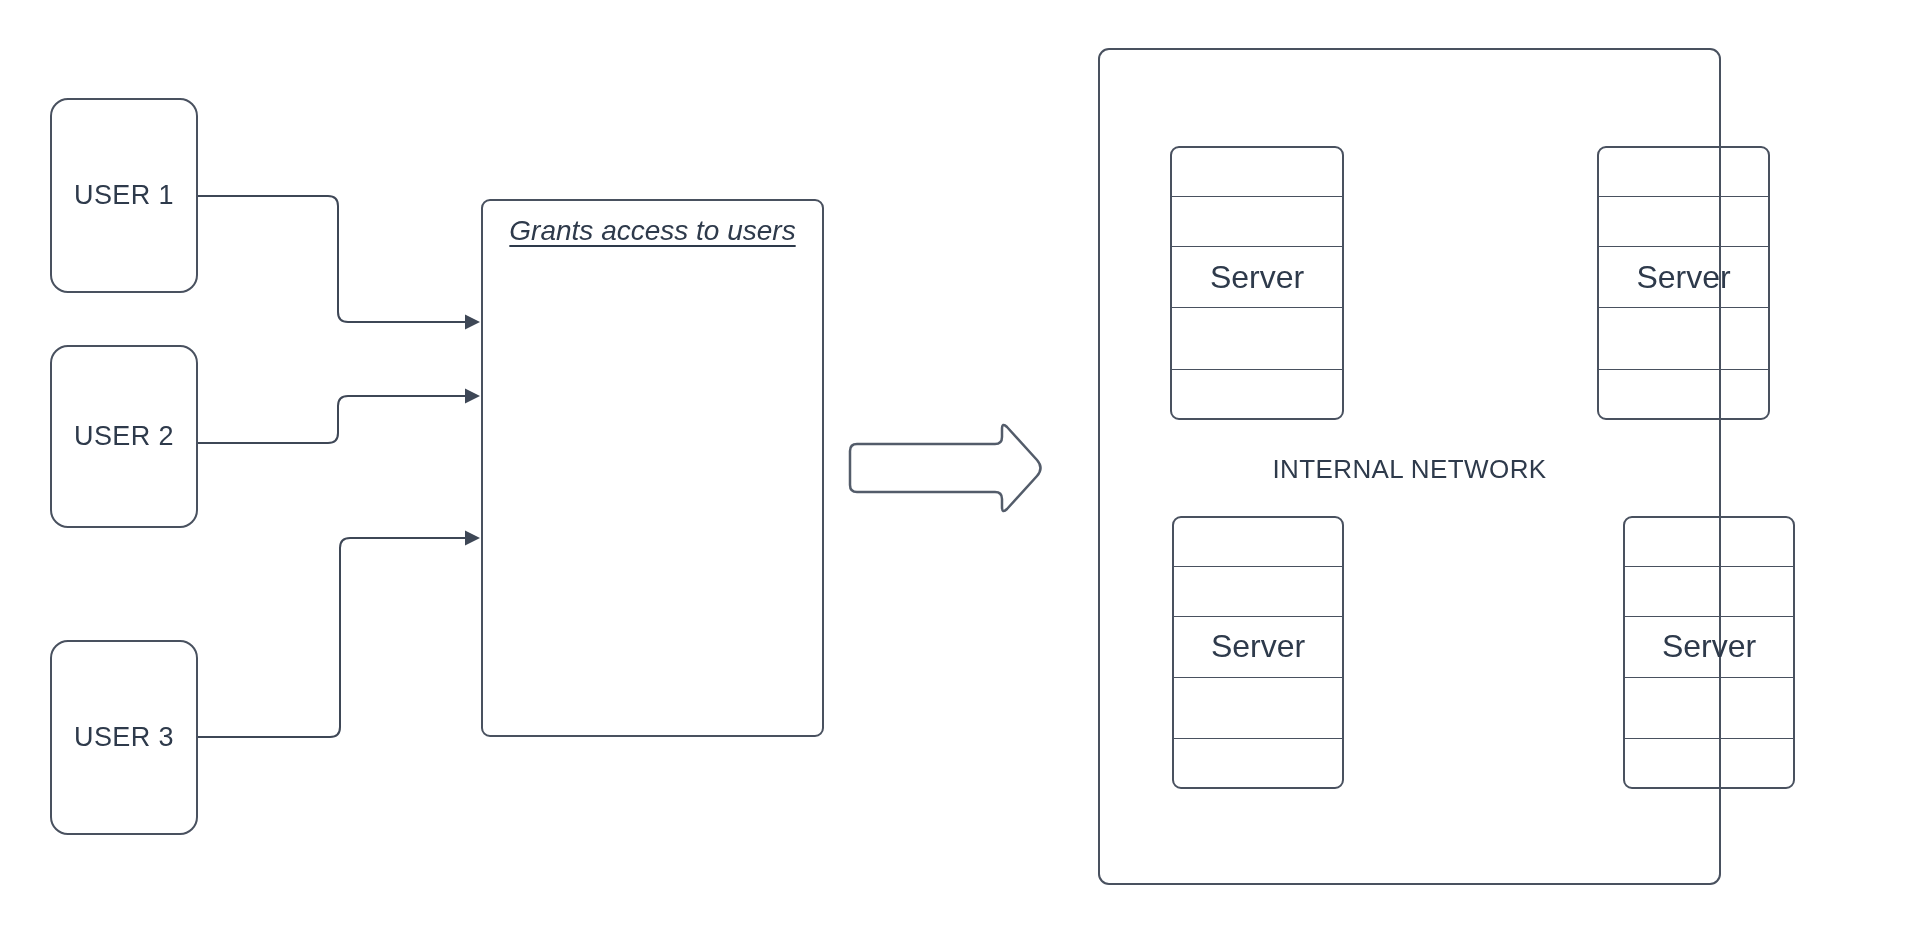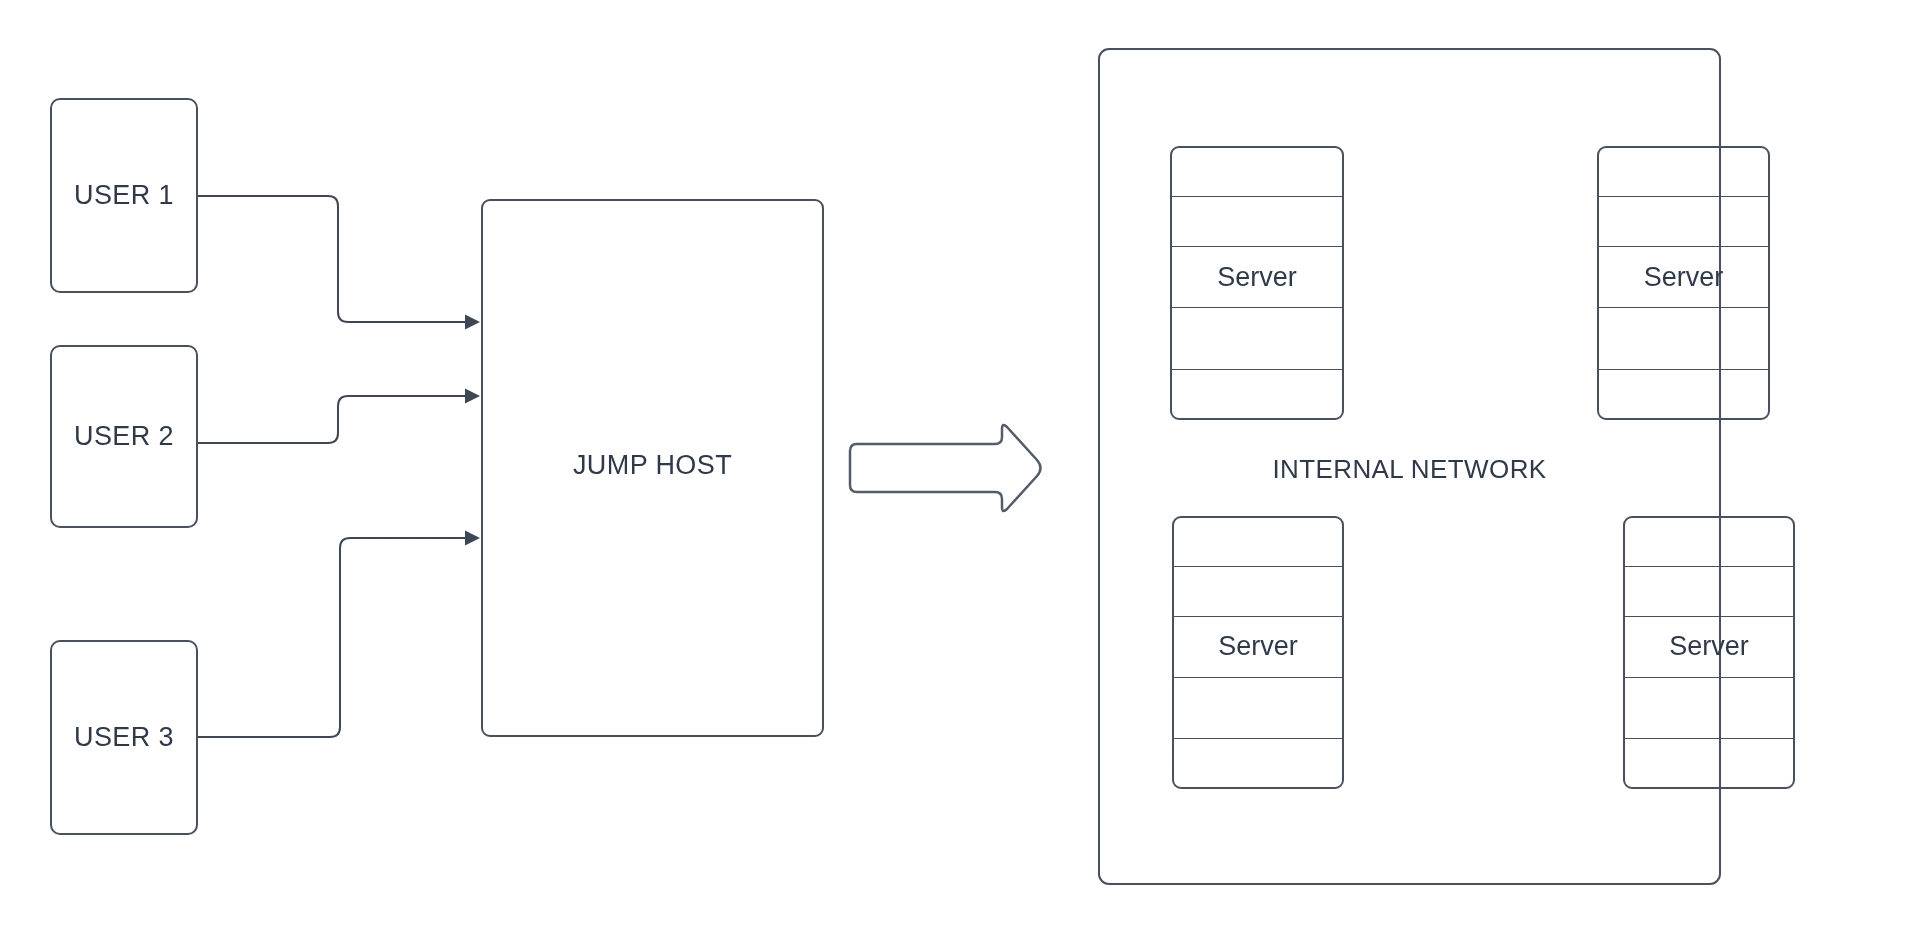--- a/index.html
+++ b/index.html
@@ -15,21 +15,21 @@
   .canvas{ position:relative; width:1920px; height:935px; background:var(--bg); }
 
   .connector-layer{ position:absolute; left:0; top:0; width:1920px; height:935px; }
   .connector-layer path.line{ fill:none; stroke:var(--connector); stroke-width:2; }
   .connector-layer path.head{ fill:var(--connector); stroke:none; }
   .connector-layer path.block-arrow{ fill:#ffffff; stroke:#535c6a; stroke-width:2.5; stroke-linejoin:round; }
 
   .node{ position:absolute; background:transparent; border:2px solid var(--stroke); }
 
   .user-node{
-    width:148px; left:50px; border-radius:10px;
+    width:148px; left:50px; border-radius:18px;
     display:flex; align-items:center; justify-content:center;
   }
   .user-label{ font-size:27px; letter-spacing:0.4px; color:var(--text); }
 
   .jump-node{ left:481px; top:199px; width:343px; height:538px; border-radius:9px; }
   .jump-annotation{
     position:absolute; left:0; right:0; top:14px; text-align:center;
     font-size:28px; font-style:italic; text-decoration:underline;
     text-underline-offset:5px; color:var(--text);
   }
@@ -45,21 +45,21 @@
   }
 
   .server-node{
     position:absolute; border:2px solid var(--stroke); border-radius:9px;
     display:flex; flex-direction:column; background:transparent; overflow:hidden;
   }
   .srv-row{ flex:49; border-bottom:1.5px solid var(--stroke); }
   .srv-row:nth-child(3), .srv-row:nth-child(4){ flex:61; }
   .srv-row:last-child{ border-bottom:none; }
   .srv-label-row{ display:flex; align-items:center; justify-content:center; }
-  .srv-label{ font-size:27px; color:var(--text); }
+  .srv-label{ font-size:32px; color:var(--text); }
 </style>
 </head>
 <body>
 
 <div class="canvas">
 
   <svg class="connector-layer" viewBox="0 0 1920 935">
     <g>
       <path class="line" d="M198 196 H328 Q338 196 338 206 V312 Q338 322 348 322 H466"></path>
       <path class="head" d="M465 314.5 L480 322 L465 329.5 Z"></path>
@@ -79,21 +79,21 @@
     <span class="user-label">USER 1</span>
   </div>
   <div class="node user-node" style="top:345px;height:183px;">
     <span class="user-label">USER 2</span>
   </div>
   <div class="node user-node" style="top:640px;height:195px;">
     <span class="user-label">USER 3</span>
   </div>
 
   <div class="node jump-node">
-    <div class="jump-label">JUMP HOST</div>
+    <div class="jump-annotation">Grants access to users</div>
   </div>
 
   <div class="node network-node">
     <div class="network-label">INTERNAL NETWORK</div>
   </div>
 
   <div class="server-node" style="left:1170px;top:146px;width:174px;height:274px;">
     <div class="srv-row"></div>
     <div class="srv-row"></div>
     <div class="srv-row srv-label-row">

